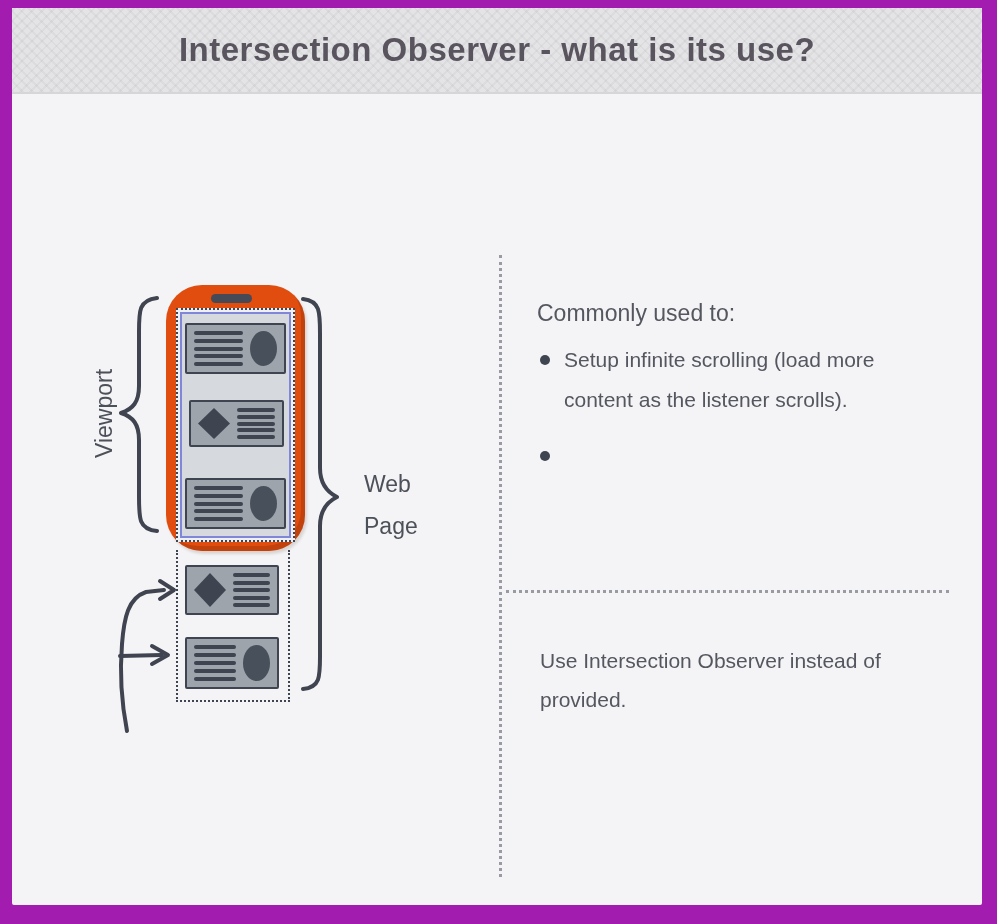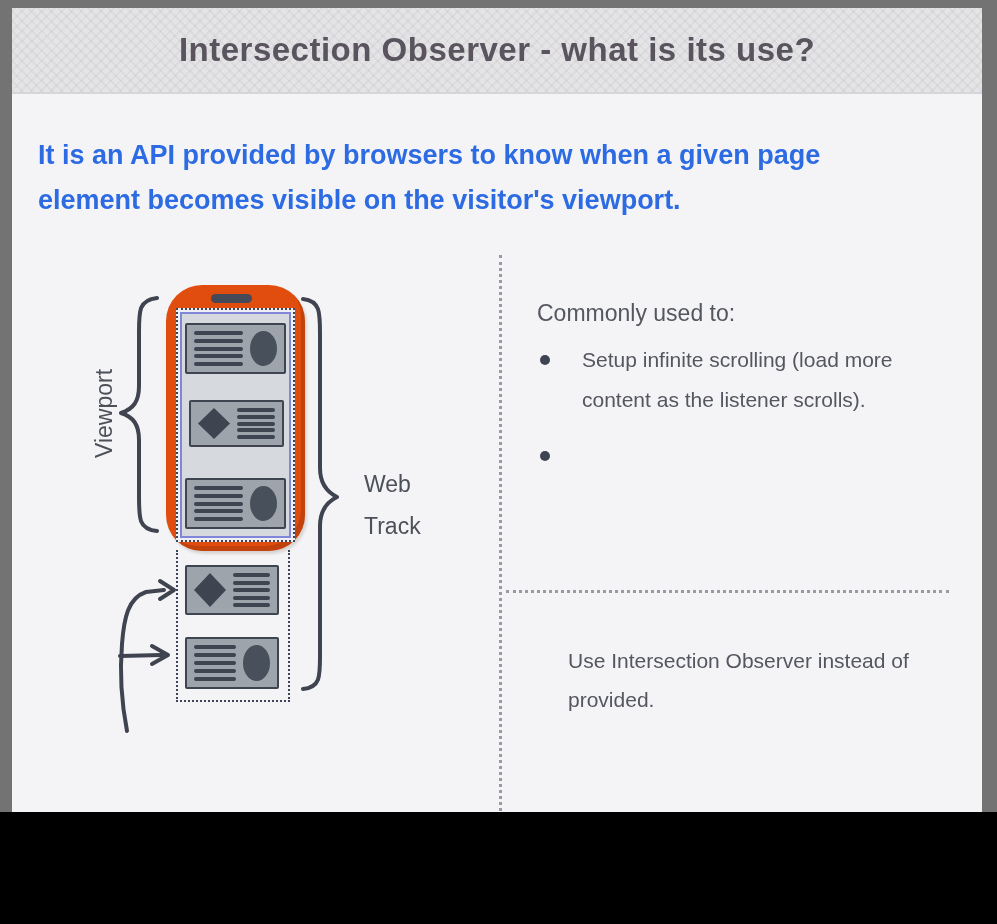--- a/index.html
+++ b/index.html
@@ -1,16 +1,16 @@
 <!DOCTYPE html>
 <html><head>
 <meta charset="utf-8">
 <style>
   html,body{margin:0;padding:0;background:#000;}
-  .canvas{position:relative;width:997px;height:812px;background:#737373;overflow:hidden;
+  .canvas{position:relative;width:997px;height:924px;background:#a21caf;overflow:hidden;
           font-family:"Liberation Sans","DejaVu Sans",sans-serif;}
   .page{position:absolute;left:12px;top:8px;width:970px;height:897px;background:#F4F4F6;border-radius:2px;}
 
   
   .title-bar{position:absolute;left:0;top:0;right:0;height:84px;
     background:#E4E4E7;
     background-image:
       repeating-linear-gradient(45deg, rgba(0,0,0,0.035) 0 2px, transparent 2px 7px),
       repeating-linear-gradient(-45deg, rgba(0,0,0,0.035) 0 2px, transparent 2px 7px);
     border-bottom:2px solid #D6D6DA;
@@ -55,44 +55,40 @@
                   transform:rotate(-90deg);font-size:23px;color:#4C5059;font-weight:500;}
   .webpage-label{position:absolute;left:321px;top:455px;font-size:23px;color:#4C5059;font-weight:500;line-height:42px;margin-left:31px;}
 
   
   .caption{position:absolute;left:28px;top:731px;font-size:21px;line-height:39px;color:#54575F;font-weight:500;}
   .caption .line{white-space:nowrap;}
 
   
   .usage-heading{position:absolute;left:525px;top:292px;font-size:23px;color:#54575F;font-weight:500;}
   .bullets{position:absolute;left:528px;top:332px;width:432px;margin:0;padding:0;list-style:none;}
-  .bullets li{display:flex;align-items:flex-start;gap:32px;margin-bottom:16px;}
+  .bullets li{display:flex;align-items:flex-start;gap:14px;margin-bottom:16px;}
   .dot{flex:none;width:10px;height:10px;border-radius:50%;background:#3E4450;margin-top:15px;}
   .btext{font-size:21px;line-height:40px;color:#54575F;font-weight:500;}
   .btext .line{display:block;white-space:nowrap;}
 
-  .note{position:absolute;left:528px;top:633px;font-size:21px;line-height:39px;color:#54575F;font-weight:500;margin-left:28px;}
+  .note{position:absolute;left:528px;top:633px;font-size:21px;line-height:39px;color:#54575F;font-weight:500;}
   .note .line{white-space:nowrap;}
 
   .annot{position:absolute;left:0;top:0;pointer-events:none;}
 </style>
 </head>
 <body>
 
 <div class="canvas">
   <div class="page">
 
     <div class="title-bar">
       <h1>Intersection Observer - what is its use?</h1>
     </div>
 
-    <div class="intro">
-      <div class="line">It is an API provided by browsers to know when a given page</div>
-      <div class="line">element becomes visible on the visitor's viewport.</div>
-    </div>
 
     <div class="v-divider"></div>
     <div class="h-divider"></div>
 
     <div class="phone">
       <div class="speaker"></div>
       <div class="screen-frame">
         <div class="screen">
           <div class="cblock b1">
             <div class="tlines">
@@ -148,21 +144,21 @@
             <i></i>
         </div>
         <div class="oval"></div>
       </div>
     </div>
 
     <div class="viewport-label">Viewport</div>
 
     <div class="webpage-label">
       <div>Web</div>
-      <div>Track</div>
+      <div>Page</div>
     </div>
 
 
     <div class="usage-heading">Commonly used to:</div>
 
     <ul class="bullets">
       <li>
         <span class="dot"></span>
         <span class="btext">
           <span class="line">Setup infinite scrolling (load more</span>

